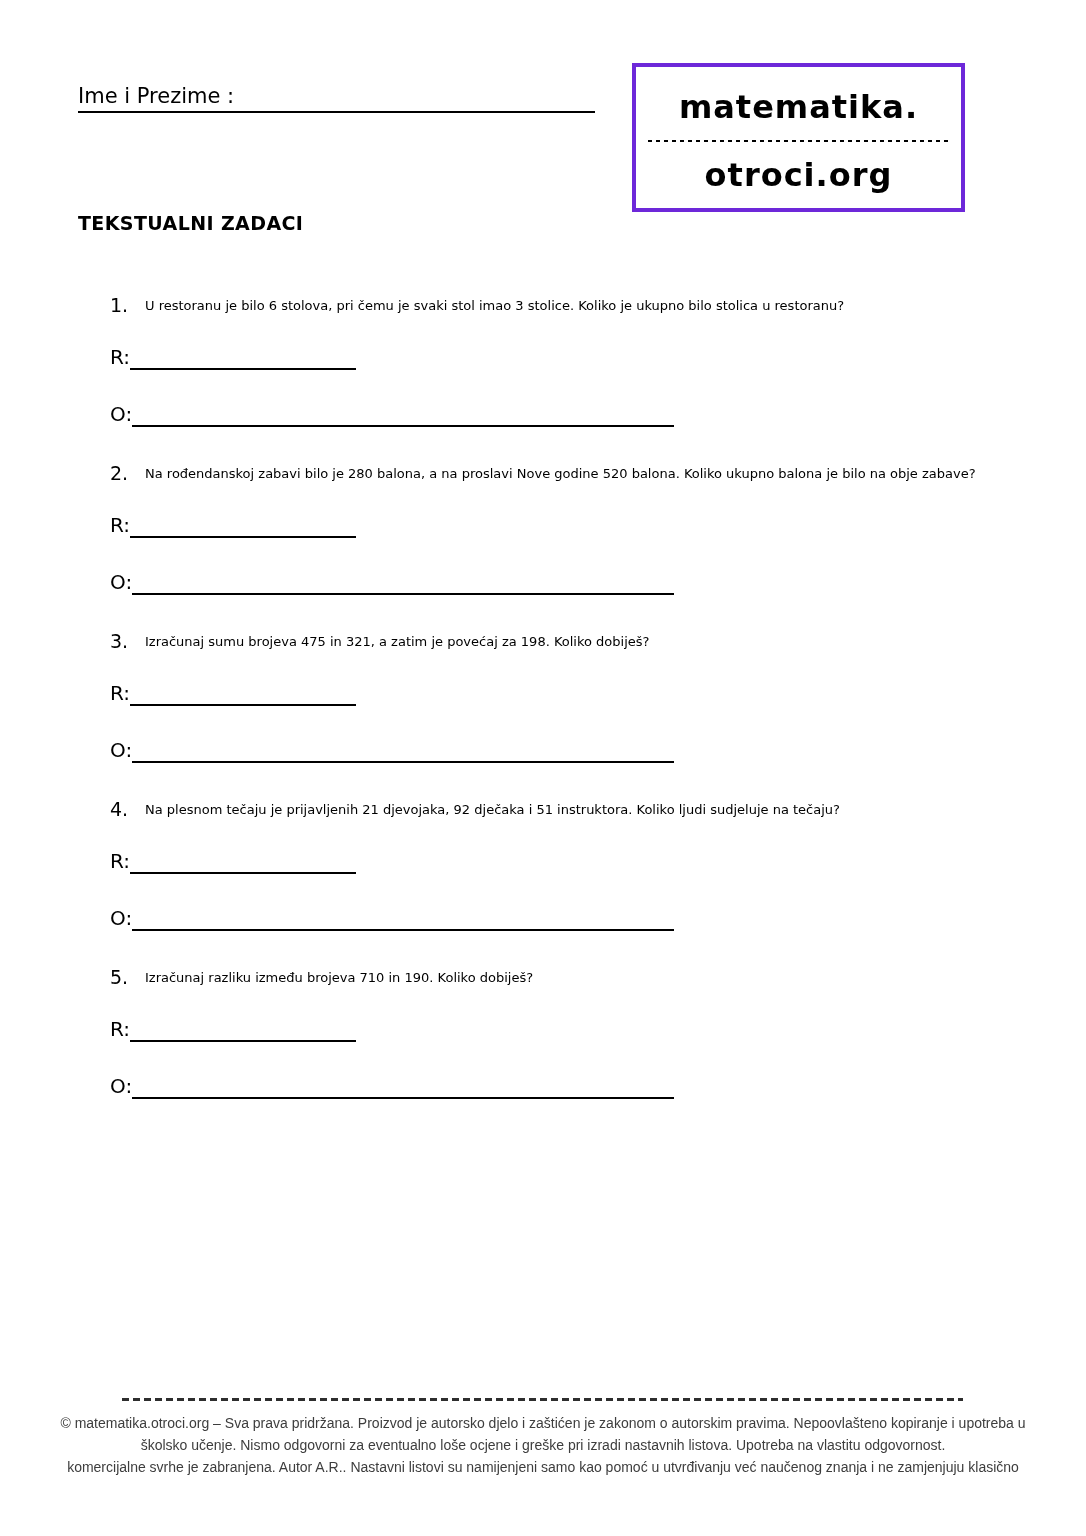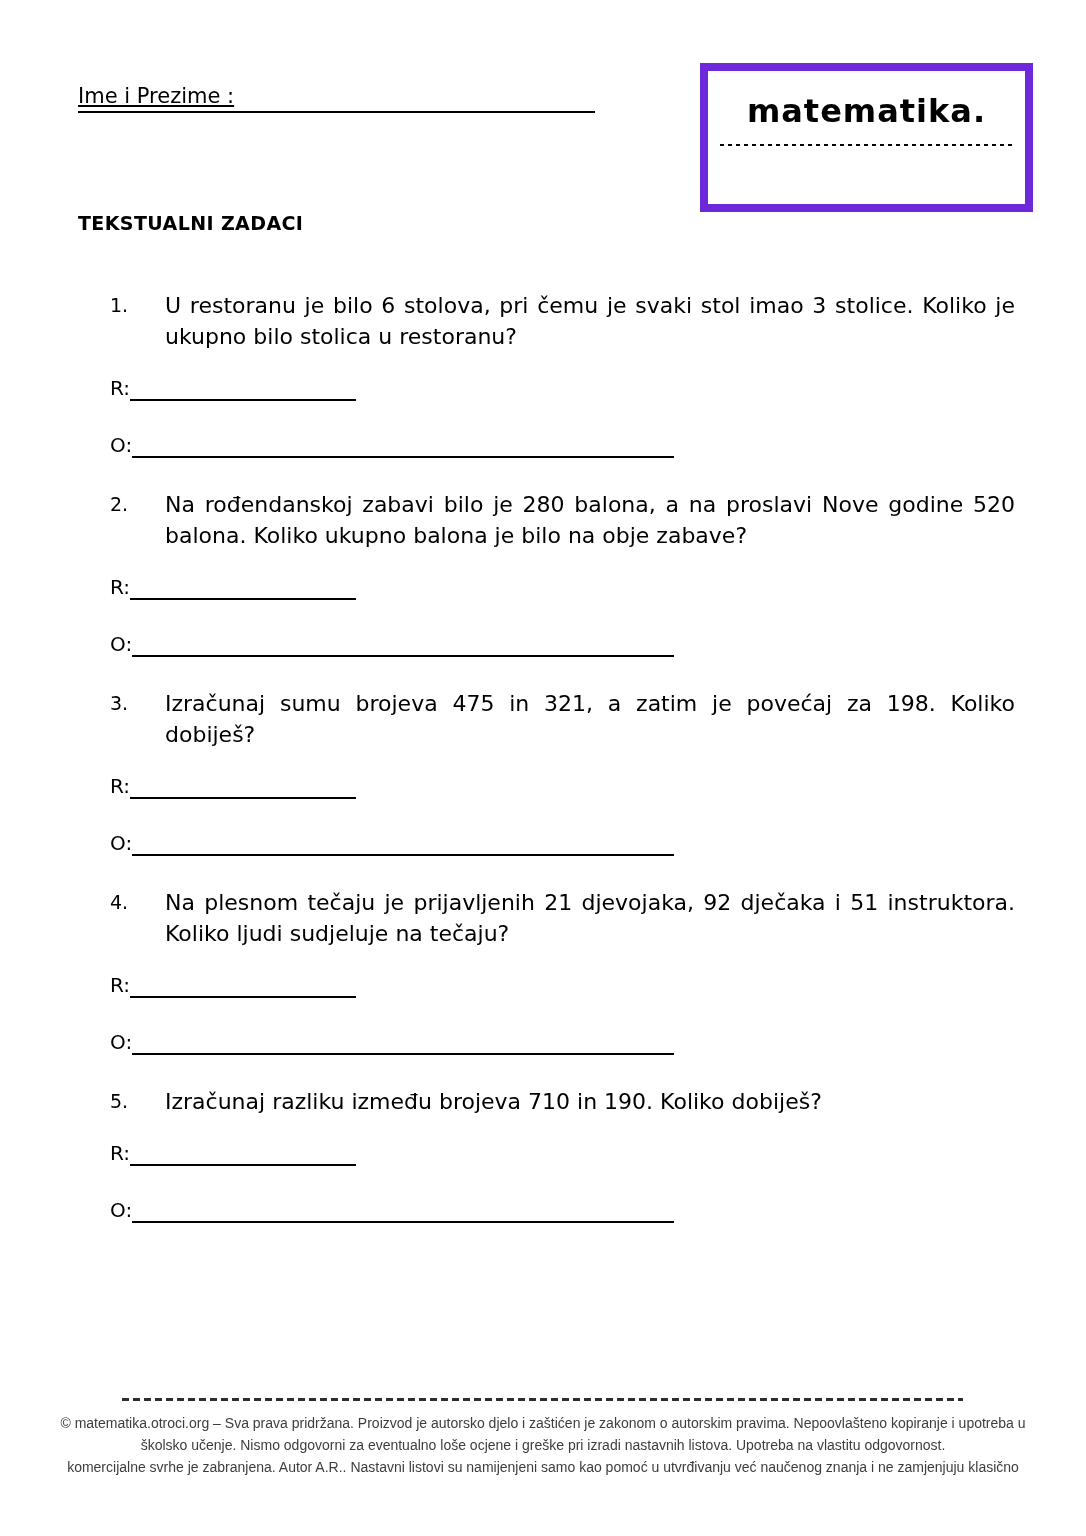--- a/index.html
+++ b/index.html
@@ -9,29 +9,29 @@
     background:#ffffff;
     font-family:"DejaVu Sans", sans-serif;
     color:#000000;
     overflow:hidden;
   }
 
   
   .hfield {
     position:absolute; left:78px; width:517px; height:29px;
     border-bottom:2px solid #000;
-    font-size:21px; line-height:29px; white-space:nowrap;text-decoration:underline;
+    font-size:21px; line-height:29px; white-space:nowrap;
   }
   .hfield.name { top:82px; }
   .hfield.date { top:129px; }
 
   
   .logo-box {
-    position:absolute; left:700px; top:63px; width:333px; height:149px;
-    border:8px solid #6d28d9; box-sizing:border-box;
+    position:absolute; left:632px; top:63px; width:333px; height:149px;
+    border:4px solid #6d28d9; box-sizing:border-box;
     text-align:center;
   }
   .logo-line {
     font-weight:bold; font-size:32px; line-height:40px; letter-spacing:1px;
     white-space:nowrap;
   }
   .logo-line.top { margin-top:20px; }
   .logo-divider {
     height:2px; margin:13px 12px;
     background:repeating-linear-gradient(90deg,#000 0,#000 4px,transparent 4px,transparent 8px);
@@ -40,21 +40,21 @@
   
   .wtitle {
     position:absolute; left:78px; top:212px;
     font-size:19px; font-weight:bold; letter-spacing:0.4px; white-space:nowrap;
   }
 
   
   .problems { position:absolute; left:110px; top:290px; width:905px; }
   .qrow { display:flex; margin-bottom:23px; }
   .qnum { flex:none; width:35px; font-size:19px; line-height:31px; }
-  .qtext { flex:1; font-size:22px; line-height:31px; text-align:justify;margin-left:20px; }
+  .qtext { flex:1; font-size:13px; line-height:31px; text-align:justify; }
   .ansrow { display:flex; height:26px; margin-bottom:31px; font-size:20px; }
   .anslabel { flex:none; line-height:26px; }
   .ansline { display:inline-block; height:100%; border-bottom:2px solid #000; box-sizing:border-box; }
   .r-line { width:226px; }
   .o-line { width:542px; }
 
   
   .footer-divider {
     position:absolute; left:122px; top:1398px; width:841px; height:3px;
     background:repeating-linear-gradient(90deg,#2e2e2e 0,#2e2e2e 7px,transparent 7px,transparent 11px);
@@ -72,20 +72,21 @@
 
 <div class="page">
 
   <div class="hfield name">
     <span>Ime i Prezime :</span>
   </div>
 
   <div class="logo-box">
     <div class="logo-line top">matematika.</div>
     <div class="logo-divider"></div>
+    <div class="logo-line">otroci.org</div>
   </div>
 
   <div class="wtitle">TEKSTUALNI ZADACI</div>
 
   <div class="problems">
 
     <div class="problem">
       <div class="qrow">
         <div class="qnum">1.</div>
         <div class="qtext">U restoranu je bilo 6 stolova, pri čemu je svaki stol imao 3 stolice. Koliko je ukupno bilo stolica u restoranu?</div>

